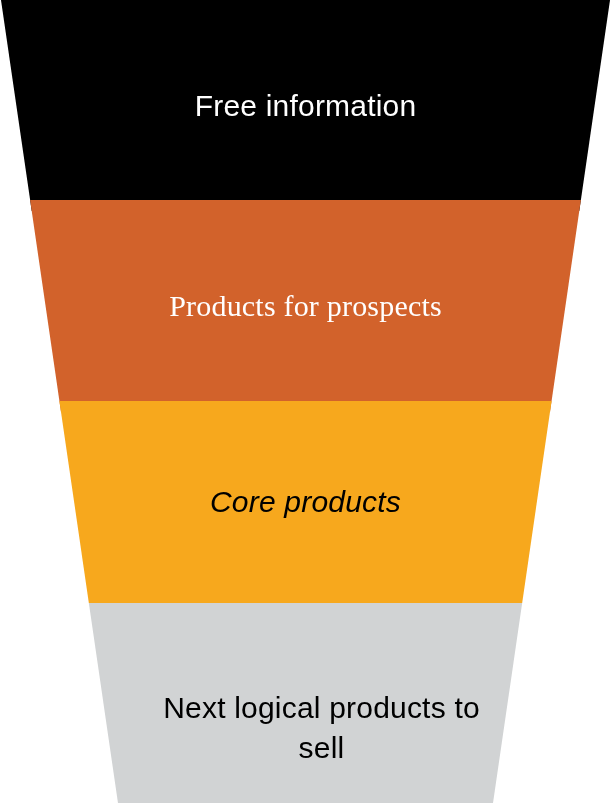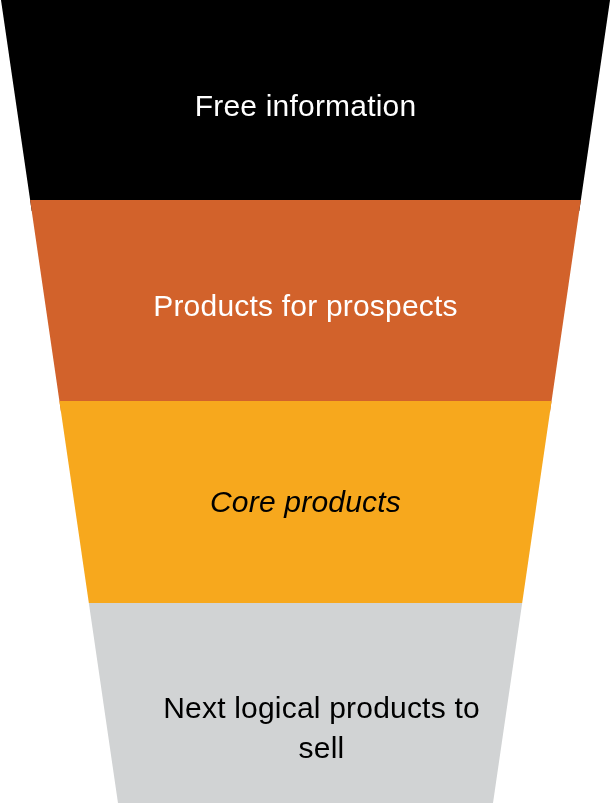--- a/index.html
+++ b/index.html
@@ -27,21 +27,21 @@
   }
   .segment {
     position: absolute;
     left: 0;
     width: 100%;
     display: flex;
     align-items: center;
     justify-content: center;
   }
   .segment-1 { top: 0;     height: 211px; }
-  .segment-2 { top: 200px; height: 212px; }
+  .segment-2 { top: 200px; height: 212px; font-family: Liberation Serif, serif; }
   .segment-3 { top: 401px; height: 202px; font-style: italic; }
   .segment-4 { top: 603px; height: 249px; padding-left: 16px; }
   .segment-label {
     font-size: 30px;
     line-height: 1.33;
     text-align: center;
     max-width: 330px;
     letter-spacing: 0.2px;
   }
 </style>

